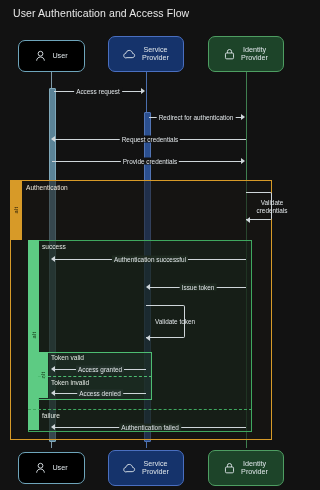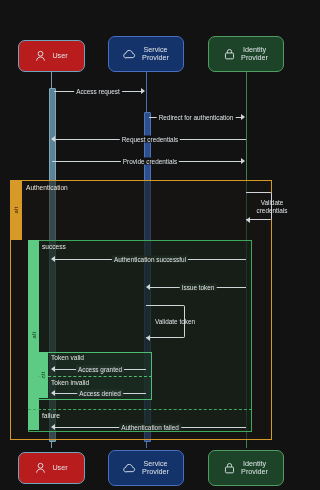--- a/index.html
+++ b/index.html
@@ -24,21 +24,21 @@
     position:absolute;box-sizing:border-box;
     border-radius:7px;
     display:flex;align-items:center;justify-content:center;
     gap:6px;
   }
   .actor .glyph{flex:0 0 auto;display:block;}
   .actor .nm{
     font-size:7.2px;line-height:8.4px;color:#dfe6ea;text-align:center;
     white-space:pre-line;
   }
-  .a-user{background:#b91c1c;border:1px solid #6ea5bb;}
+  .a-user{background:#000000;border:1px solid #6ea5bb;}
   .a-sp  {background:#15336b;border:1px solid #4a6fc0;}
   .a-idp {background:#1d4429;border:1px solid #4e9e62;}
 
   
   .lifeline{position:absolute;width:1px;}
   .ll-user{background:#7f9aa8;}
   .ll-sp  {background:#4b6fae;}
   .ll-idp {background:#3f7f50;}
 
   
@@ -96,20 +96,21 @@
   .frag-name.orange{color:#e9e3d6;}
 
   .divider{position:absolute;border-top:1px dashed #3fa85f;height:0;}
   .divider.inner{border-top:1px dashed #4dbd72;}
 </style>
 </head>
 <body>
 
 <div class="canvas">
 
+  <div class="title">User Authentication and Access Flow</div>
 
   <div class="lifeline ll-user" style="left:51px;top:72px;height:376px;"></div>
   <div class="lifeline ll-sp" style="left:146px;top:72px;height:376px;"></div>
   <div class="lifeline ll-idp" style="left:246px;top:72px;height:376px;"></div>
 
   <div class="actor a-user" style="left:18px;top:40px;width:67px;height:32px;">
     <svg class="glyph" width="11" height="12" viewBox="0 0 12 13">
       <circle cx="6" cy="4" r="2.6" fill="none" stroke="#dfe6ea" stroke-width="1"></circle>
       <path d="M1.8 11.6c0-2.4 1.9-4 4.2-4s4.2 1.6 4.2 4" fill="none" stroke="#dfe6ea" stroke-width="1"></path>
     </svg>

